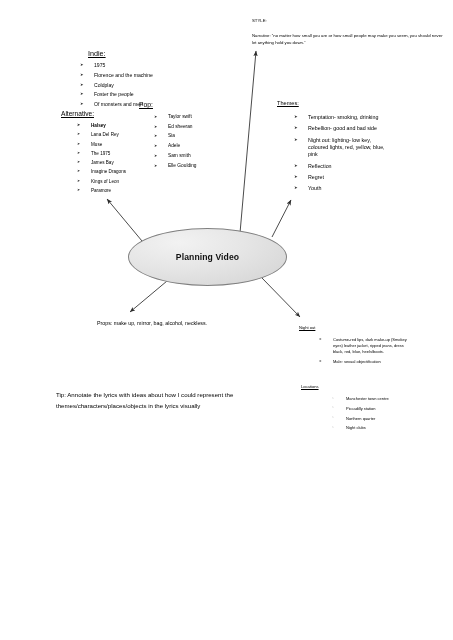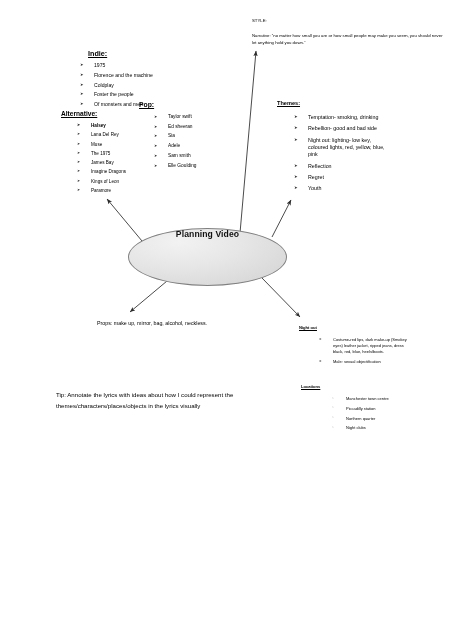--- a/index.html
+++ b/index.html
@@ -22,21 +22,21 @@
     position: absolute;
     left: 0; top: 0;
     width: 453px;
     height: 640px;
     pointer-events: none;
   }
   .block {
     position: absolute;
   }
   .heading {
-    font-weight: bold;
+    font-weight: normal;
     text-decoration: underline;
     white-space: nowrap;
   }
   .plain-head {
     white-space: nowrap;
   }
   ul.bullets {
     list-style: none;
     margin: 0;
     padding: 0;
@@ -200,20 +200,21 @@
   #center-node {
     position: absolute;
     left: 128px;
     top: 228px;
     width: 157px;
     height: 56px;
     border-radius: 50%;
     border: 1px solid #808080;
     background: radial-gradient(ellipse at 32% 24%, #f2f2f2 0%, #e6e6e6 42%, #d2d2d2 100%);
     display: flex;
+    align-items: center;
     justify-content: center;
   }
   #center-node .node-label {
     font-weight: bold;
     font-size: 8.6px;
     color: #111111;
     letter-spacing: 0.1px;
   }
 </style>
 </head>

